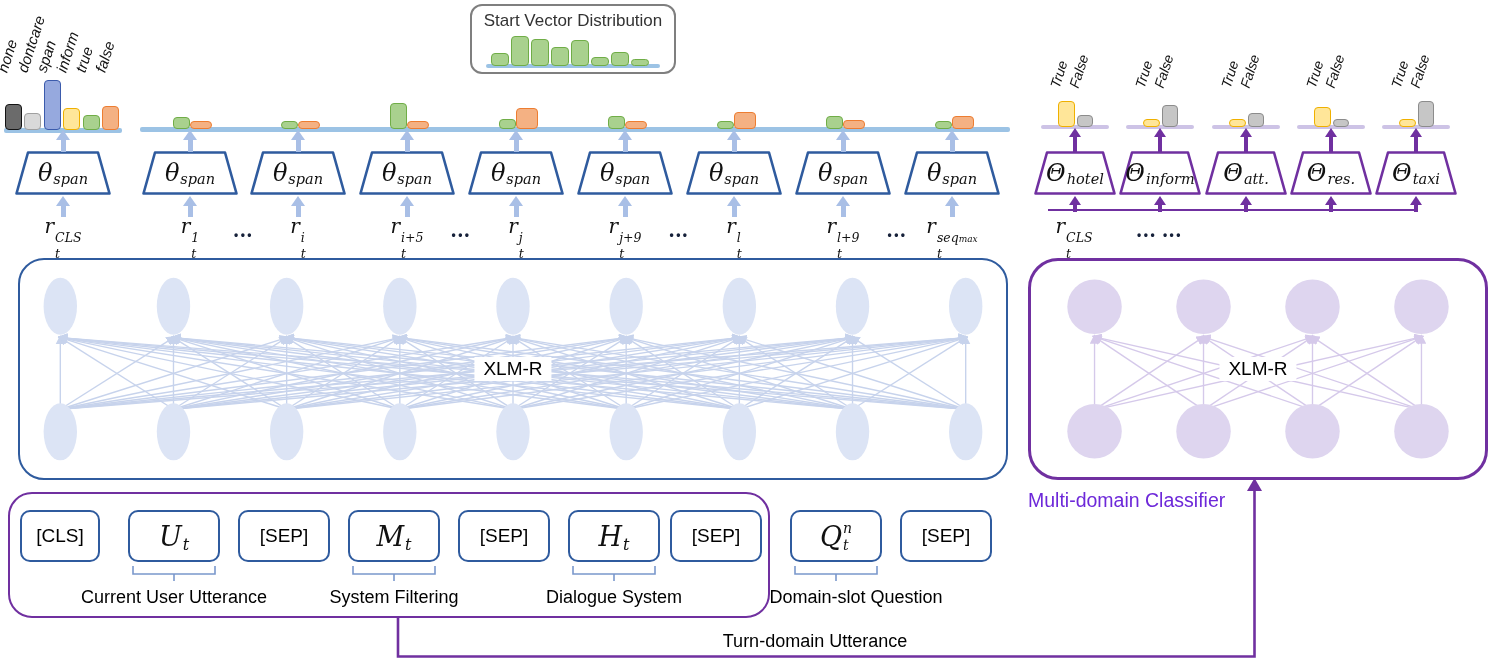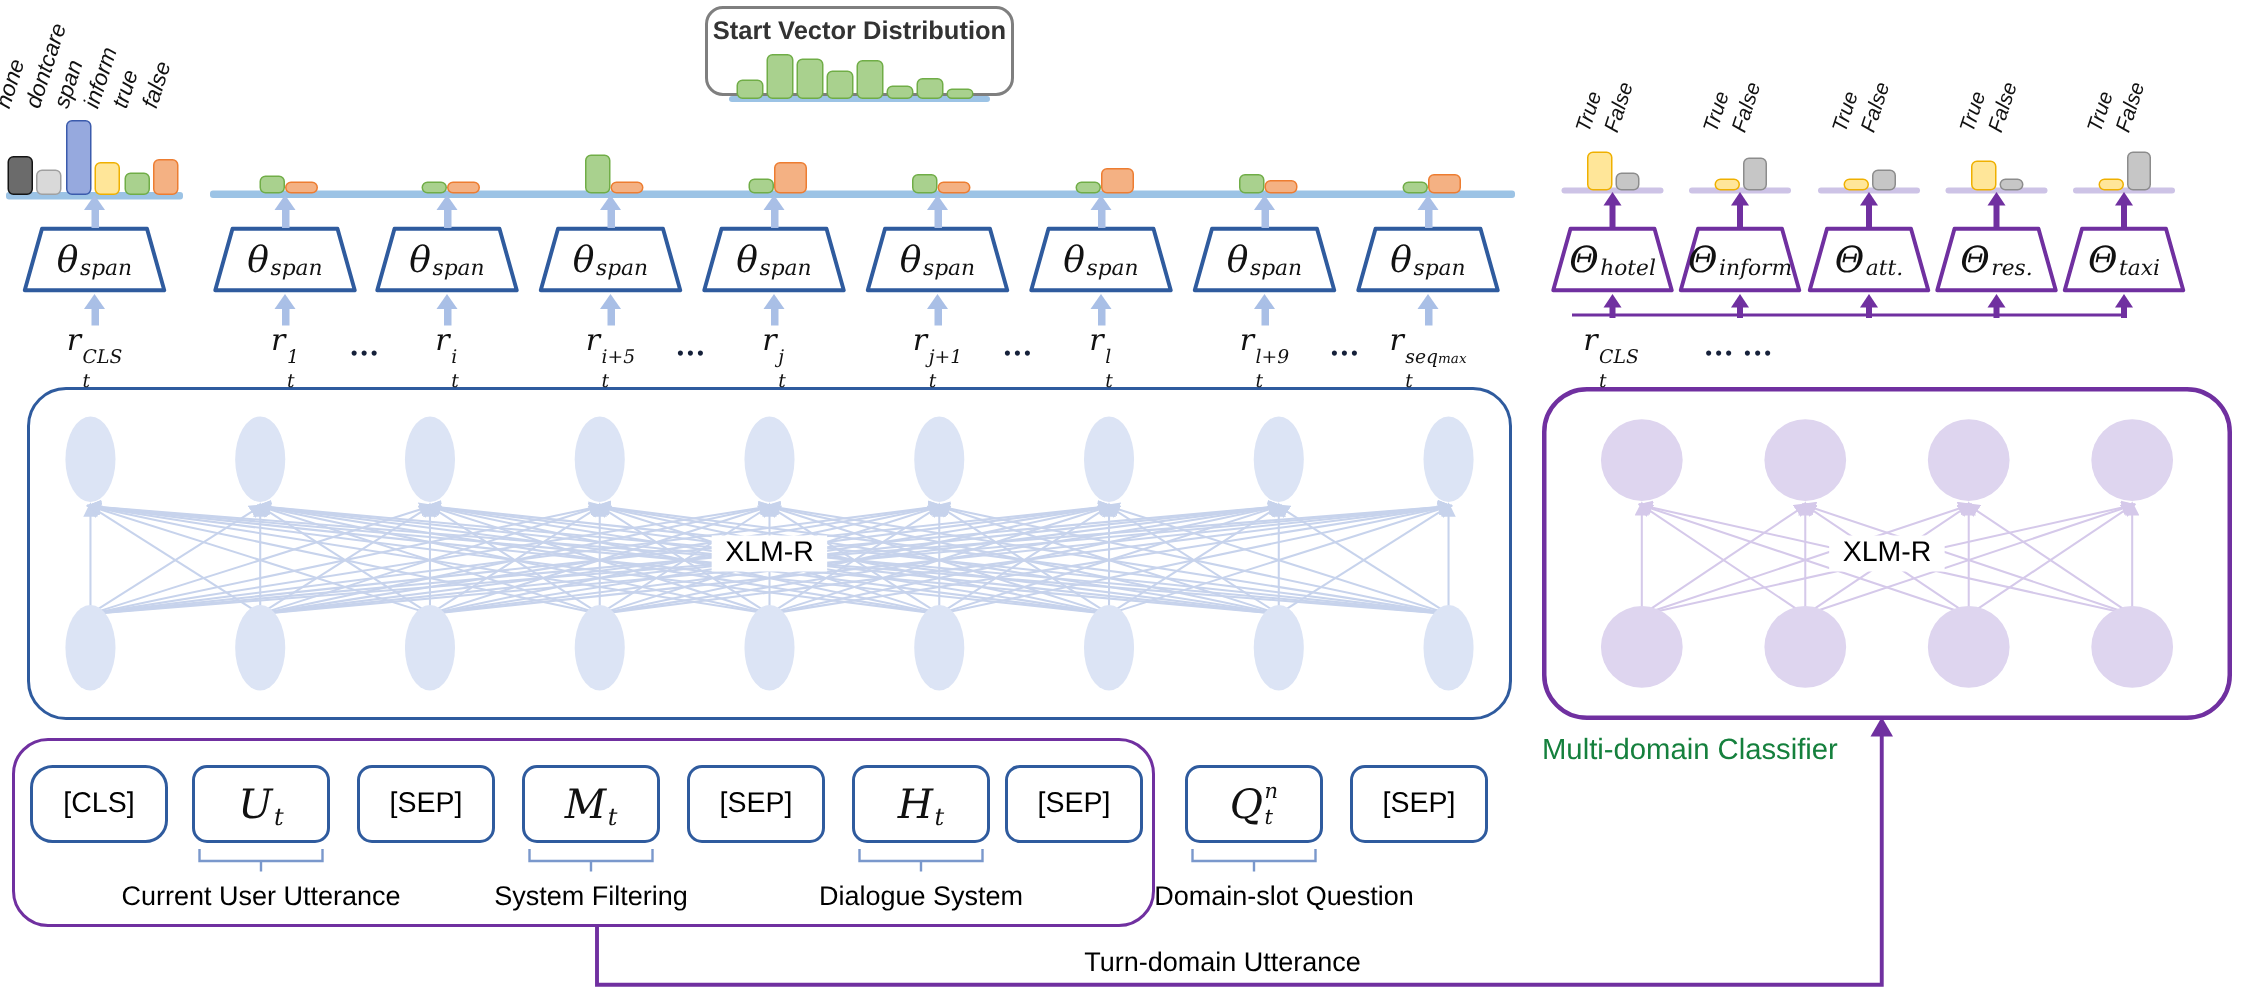--- a/index.html
+++ b/index.html
@@ -32,29 +32,29 @@
   .encoder{position:absolute;background:#fff}
   .encoder svg{display:block;width:100%;height:100%}
   .enc-label{position:absolute;left:50%;top:50%;transform:translate(-50%,-50%);background:#fff;
              padding:1px 9px;font-size:19px;color:#000;z-index:2}
   .token{position:absolute;border:2.5px solid;border-radius:10px;background:#fff;
          display:flex;align-items:center;justify-content:center}
   .tok-tag{font-size:19px;color:#000}
   .tok-base{font-family:"DejaVu Serif",serif;font-style:italic;font-size:27px}
   .tok-sub{font-family:"DejaVu Serif",serif;font-style:italic;font-size:16px;position:relative;top:8px;margin-left:1px}
   .caption{position:absolute;font-size:18px;color:#000;white-space:nowrap;transform:translateX(-50%)}
-  .plain{position:absolute;color:#15803d;white-space:nowrap}
+  .plain{position:absolute;color:#6d28d9;white-space:nowrap}
   svg.overlay{position:absolute;left:0;top:0;pointer-events:none}
 </style>
 </head>
 <body>
 
 <div id="stage">
 
-  <div class="dist-box" id="distbox0" style="left: 470px; top: 4px; width: 206px; height: 60px; border-color: rgb(127, 127, 127); font-weight: bold;">
+  <div class="dist-box" id="distbox0" style="left: 470px; top: 4px; width: 206px; height: 70px; border-color: rgb(127, 127, 127);">
     <div class="dist-title">Start Vector Distribution</div>
     <div id="distbars0" style="position:absolute;inset:0">
         <div class="baseline" style="left: 14px; top: 58px; width: 174px; height: 4px; background: rgb(156, 195, 229);"></div>
         <div class="bar" style="left: 19.25px; top: 47px; width: 17.5px; height: 13px; background: rgb(169, 209, 142); border-color: rgb(112, 173, 71);"></div>
         <div class="bar" style="left: 39.25px; top: 30px; width: 17.5px; height: 30px; background: rgb(169, 209, 142); border-color: rgb(112, 173, 71);"></div>
         <div class="bar" style="left: 59.25px; top: 33px; width: 17.5px; height: 27px; background: rgb(169, 209, 142); border-color: rgb(112, 173, 71);"></div>
         <div class="bar" style="left: 79.25px; top: 41px; width: 17.5px; height: 19px; background: rgb(169, 209, 142); border-color: rgb(112, 173, 71);"></div>
         <div class="bar" style="left: 99.25px; top: 34px; width: 17.5px; height: 26px; background: rgb(169, 209, 142); border-color: rgb(112, 173, 71);"></div>
         <div class="bar" style="left: 119.25px; top: 51px; width: 17.5px; height: 9px; background: rgb(169, 209, 142); border-color: rgb(112, 173, 71);"></div>
         <div class="bar" style="left: 139.25px; top: 46px; width: 17.5px; height: 14px; background: rgb(169, 209, 142); border-color: rgb(112, 173, 71);"></div>
@@ -520,21 +520,21 @@
     <div class="mathlab" style="left: 407px; top: 214px;"><span class="rbase">r</span><span class="rss">
         <span class="rsup">i+5</span>
         <span class="rsub">t</span>
       </span></div>
     <div class="dots" style="left: 461.5px; top: 228px;">•••</div>
     <div class="mathlab" style="left: 516px; top: 214px;"><span class="rbase">r</span><span class="rss">
         <span class="rsup">j</span>
         <span class="rsub">t</span>
       </span></div>
     <div class="mathlab" style="left: 625px; top: 214px;"><span class="rbase">r</span><span class="rss">
-        <span class="rsup">j+1</span>
+        <span class="rsup">j+9</span>
         <span class="rsub">t</span>
       </span></div>
     <div class="dots" style="left: 679.5px; top: 228px;">•••</div>
     <div class="mathlab" style="left: 734px; top: 214px;"><span class="rbase">r</span><span class="rss">
         <span class="rsup">l</span>
         <span class="rsub">t</span>
       </span></div>
     <div class="mathlab" style="left: 843px; top: 214px;"><span class="rbase">r</span><span class="rss">
         <span class="rsup">l+9</span>
         <span class="rsub">t</span>
@@ -542,21 +542,21 @@
     <div class="dots" style="left: 897.5px; top: 228px;">•••</div>
     <div class="mathlab" style="left: 952px; top: 214px;"><span class="rbase">r</span><span class="rss">
         <span class="rsup">seq<span class="rsupsub">max</span></span>
         <span class="rsub">t</span>
       </span></div>
     <div class="mathlab" style="left: 1074px; top: 214px;"><span class="rbase">r</span><span class="rss">
         <span class="rsup">CLS</span>
         <span class="rsub">t</span>
       </span></div>
     <div class="dots" style="left: 1160px; top: 228px;">••• •••</div>
-    <div class="token" style="left: 20px; top: 510px; width: 92px; height: 52px; border-color: rgb(47, 91, 158); border-radius: 15px;">
+    <div class="token" style="left: 20px; top: 510px; width: 80px; height: 52px; border-color: rgb(47, 91, 158);">
       <span class="tok-tag">[CLS]</span>
     </div>
     <div class="token" style="left: 128px; top: 510px; width: 92px; height: 52px; border-color: rgb(47, 91, 158);">
       <span class="tok-base">U</span>
       <span class="tok-sub">t</span>
     </div>
     <svg width="84" height="17" style="position: absolute; left: 132px; top: 566px;">
       <path d="M1,0 V8 H83 V0 M42,8 V15" fill="none" stroke="#7a98cc" stroke-width="1.6"></path>
     </svg>
     <div class="caption" style="left: 174px; top: 587px;">Current User Utterance</div>

